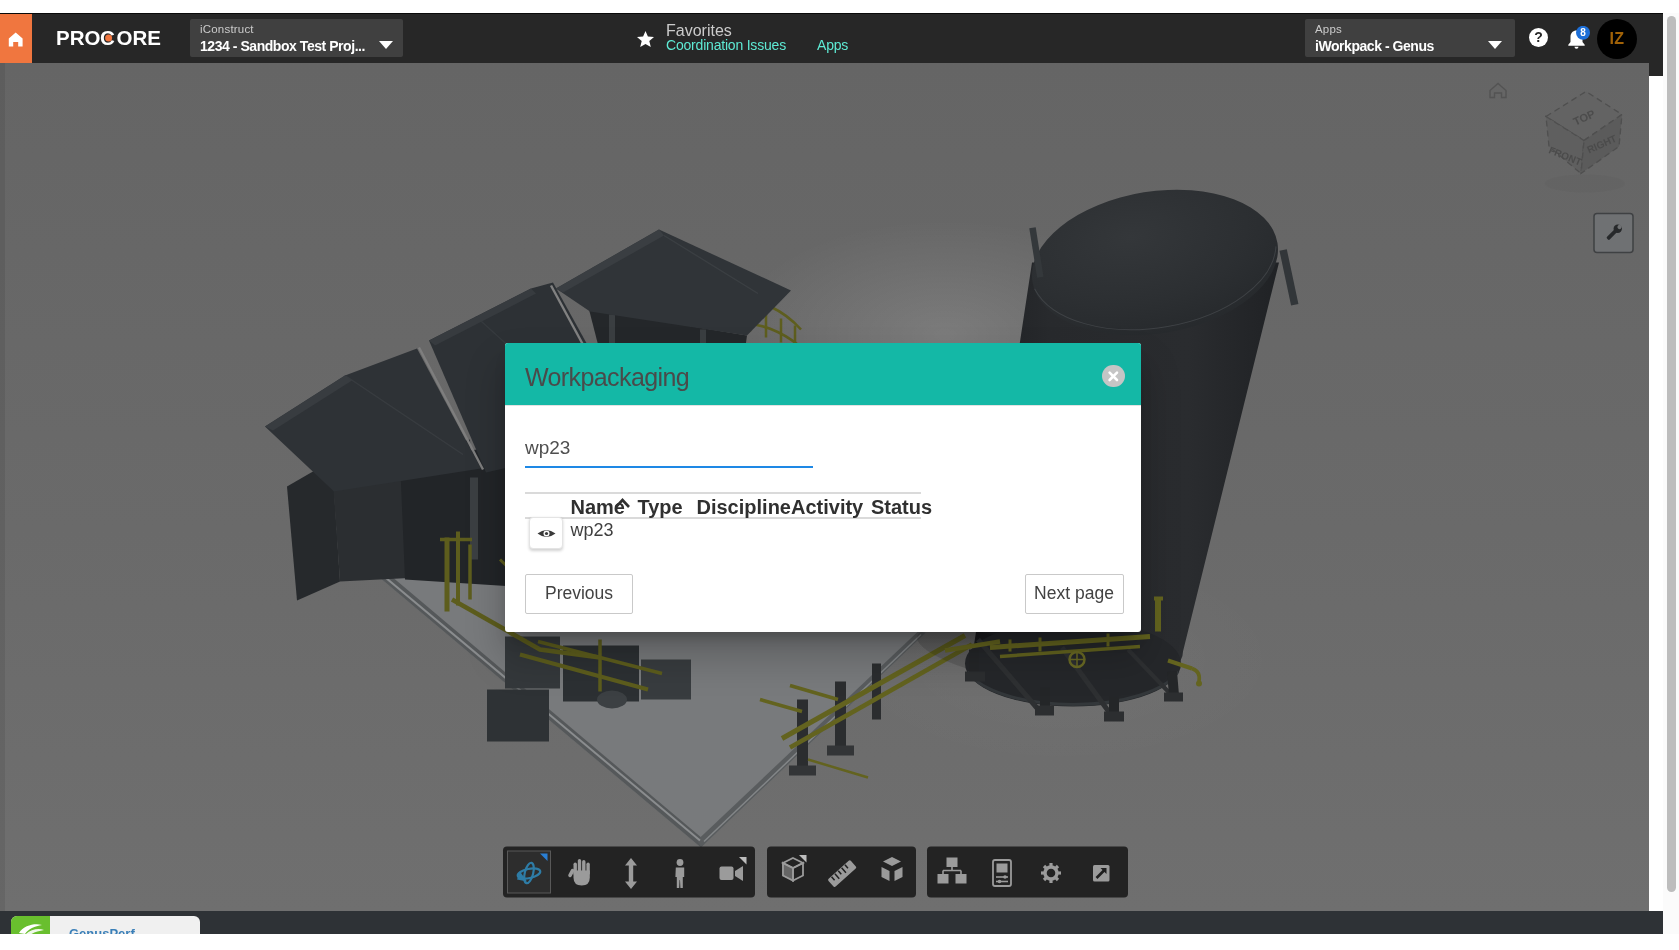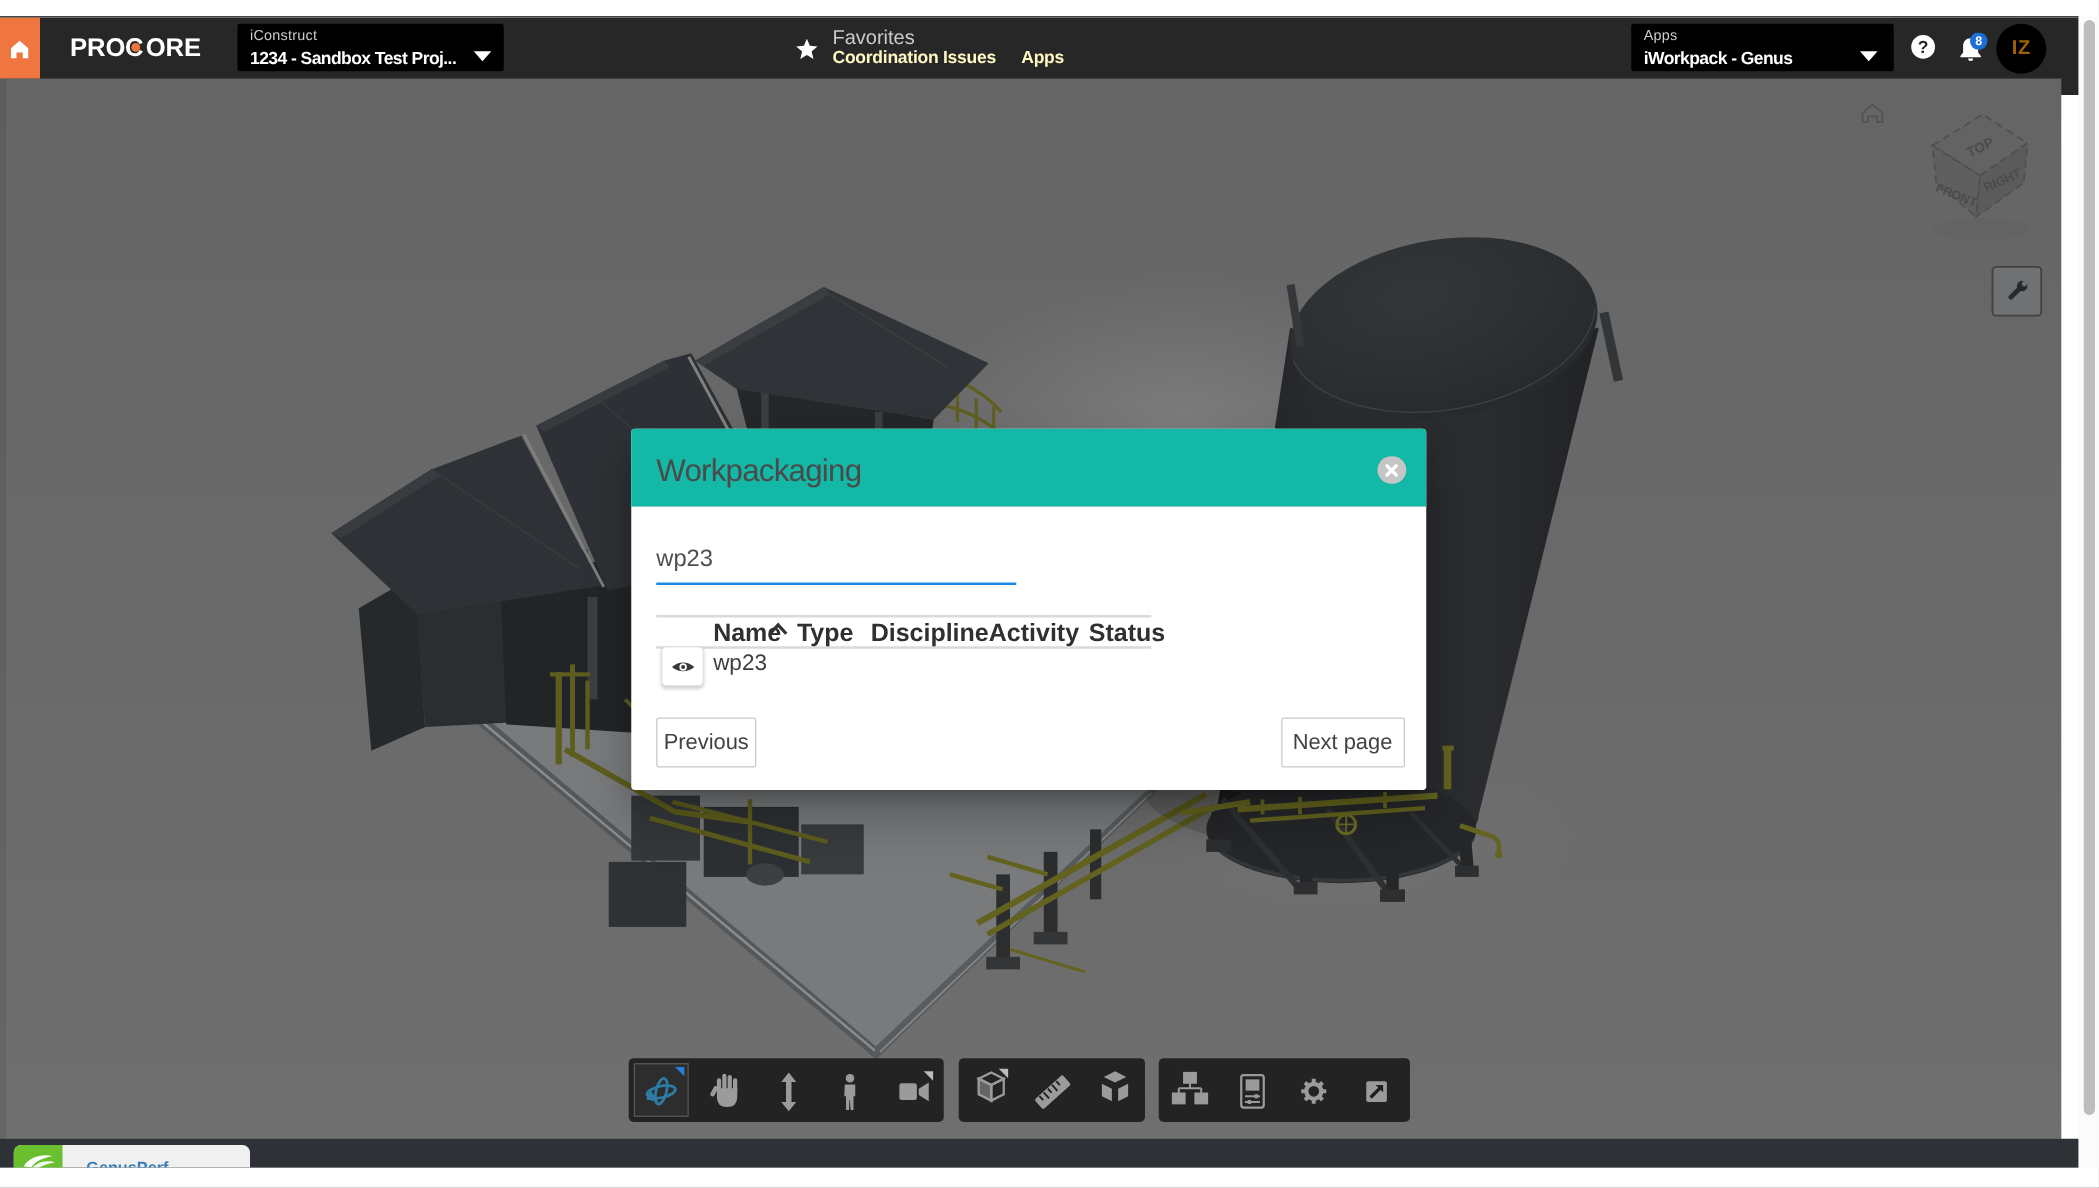--- a/index.html
+++ b/index.html
@@ -1,24 +1,24 @@
 <!DOCTYPE html>
 <html><head><meta charset="utf-8"><style>
 *{margin:0;padding:0;box-sizing:border-box}
 html,body{width:1679px;height:950px;background:#fff;overflow:hidden;font-family:"Liberation Sans",sans-serif}
 #app{position:absolute;left:0;top:12.5px;width:1663px;height:921px;background:#fff;overflow:hidden;border-top:1.5px solid #0a0a0a}
 #nav{position:absolute;left:0;top:0;width:1663px;height:62px;background:#272727}
 #home{position:absolute;left:0;top:0;width:31.5px;height:49.5px;background:#f0763f}
-.ddbox{position:absolute;top:5.5px;height:38px;background:#000000;border-radius:2px}
+.ddbox{position:absolute;top:5.5px;height:38px;background:#404040;border-radius:2px}
 .ddlabel{position:absolute;left:10px;top:4px;font-size:11.5px;color:#cbcbcb;letter-spacing:.2px}
 .ddvalue{position:absolute;left:10px;top:18.5px;font-size:14px;font-weight:bold;color:#fff;letter-spacing:-.45px;white-space:nowrap}
 .caret{position:absolute;top:22px;width:0;height:0;border-left:7px solid transparent;border-right:7px solid transparent;border-top:8px solid #fff}
 .navtxt{position:absolute;white-space:nowrap}
 .lbl{font-size:16px;color:#cbcbcb}
-.val{font-size:14px;font-weight:bold;color:#fef9c3;letter-spacing:-.2px}
+.val{font-size:14px;font-weight:normal;color:#5eead4;letter-spacing:-.2px}
 #viewer{position:absolute;left:0;top:49.5px;width:1649px;height:848px;background:#696969}
 #footer{position:absolute;left:0;top:897.5px;width:1663px;height:23.5px;background:#2e3236;border-bottom:1.5px solid #111}
 #gbadge{position:absolute;left:11px;top:5px;width:189px;height:26px;background:#f0f0f0;border-radius:6px;overflow:hidden}
 #gbgreen{position:absolute;left:0;top:0;width:39px;height:26px;background:#69bf2e}
 #gbtext{position:absolute;left:58px;top:10px;font-size:13px;font-weight:bold;color:#3a7fb8}
 #sbtrack{position:absolute;left:1663px;top:12.5px;width:16px;height:921px;background:#fbfbfb}
 #sbthumb{position:absolute;left:4px;top:3px;width:9px;height:876px;background:#bdbdbd;border-radius:4.5px}
 #modal{position:absolute;left:505px;top:343px;width:636px;height:288.5px;background:#fff;border-radius:3px;box-shadow:0 11px 15px -7px rgba(0,0,0,.28),0 24px 38px 3px rgba(0,0,0,.2);z-index:50}
 #mhead{position:absolute;left:0;top:0;width:636px;height:63px;background:#14b8a6;border-bottom:1px solid #e2e2e2;border-radius:3px 3px 0 0}
 #mtitle{position:absolute;left:20px;top:20px;font-size:25px;letter-spacing:-0.6px;color:#4a4a4a}
@@ -353,15 +353,15 @@
  <div class="thtxt" style="left:286px">Activity</div>
  <div class="thtxt" style="left:366px">Status</div>
  <div id="meye"><svg width="33" height="31">
         <g transform="translate(16.5,15.5)">
           <path d="M-9,0 Q0,-7 9,0 Q0,7 -9,0 Z" fill="#3a3a3a"></path>
           <circle cx="0" cy="0" r="3" fill="#fff"></circle>
           <circle cx="0" cy="0" r="1.6" fill="#3a3a3a"></circle>
         </g>
       </svg></div>
  <div id="mrow">wp23</div>
- <div class="mbtn" style="left:20px;width:80px">Previous</div>
+ <div class="mbtn" style="left:20px;width:108px">Previous</div>
  <div class="mbtn" style="left:519.5px;width:99px">Next page</div>
 </div>
 
 </body></html>

